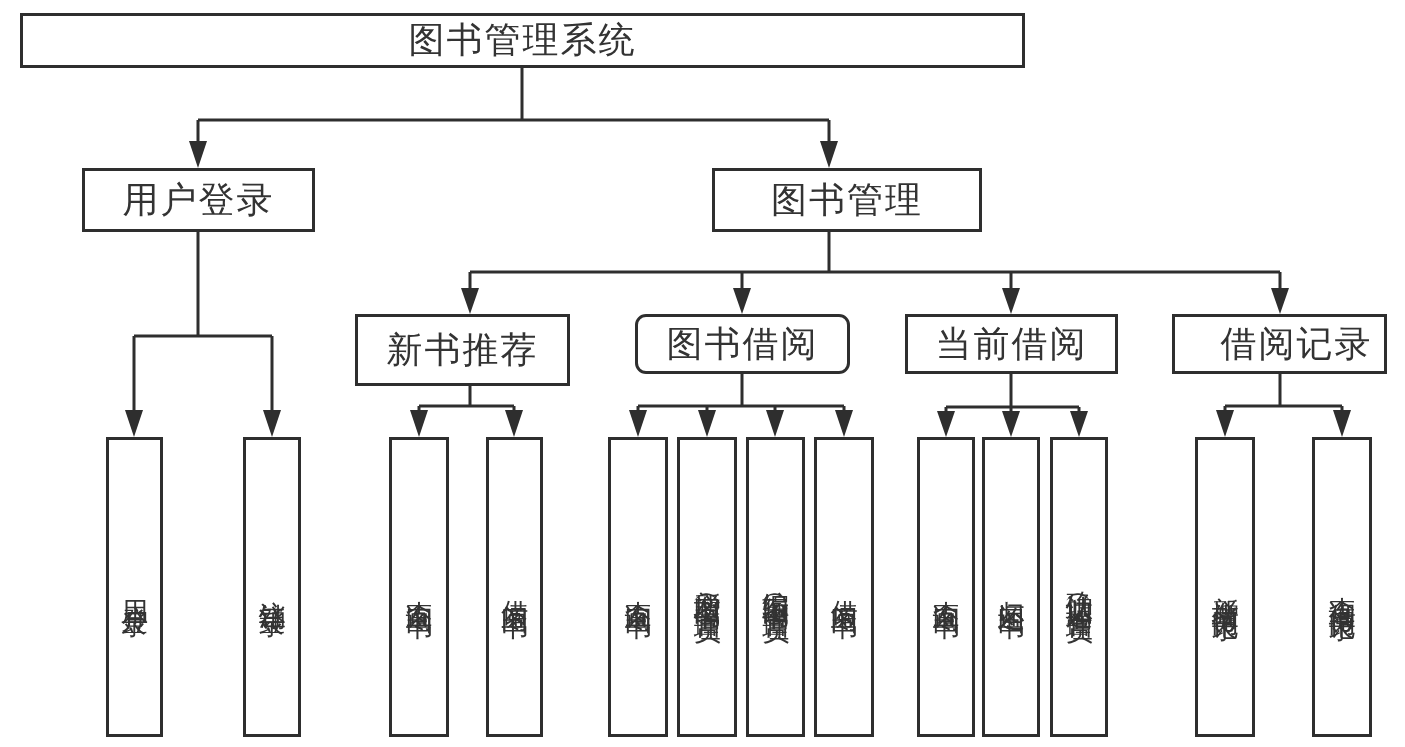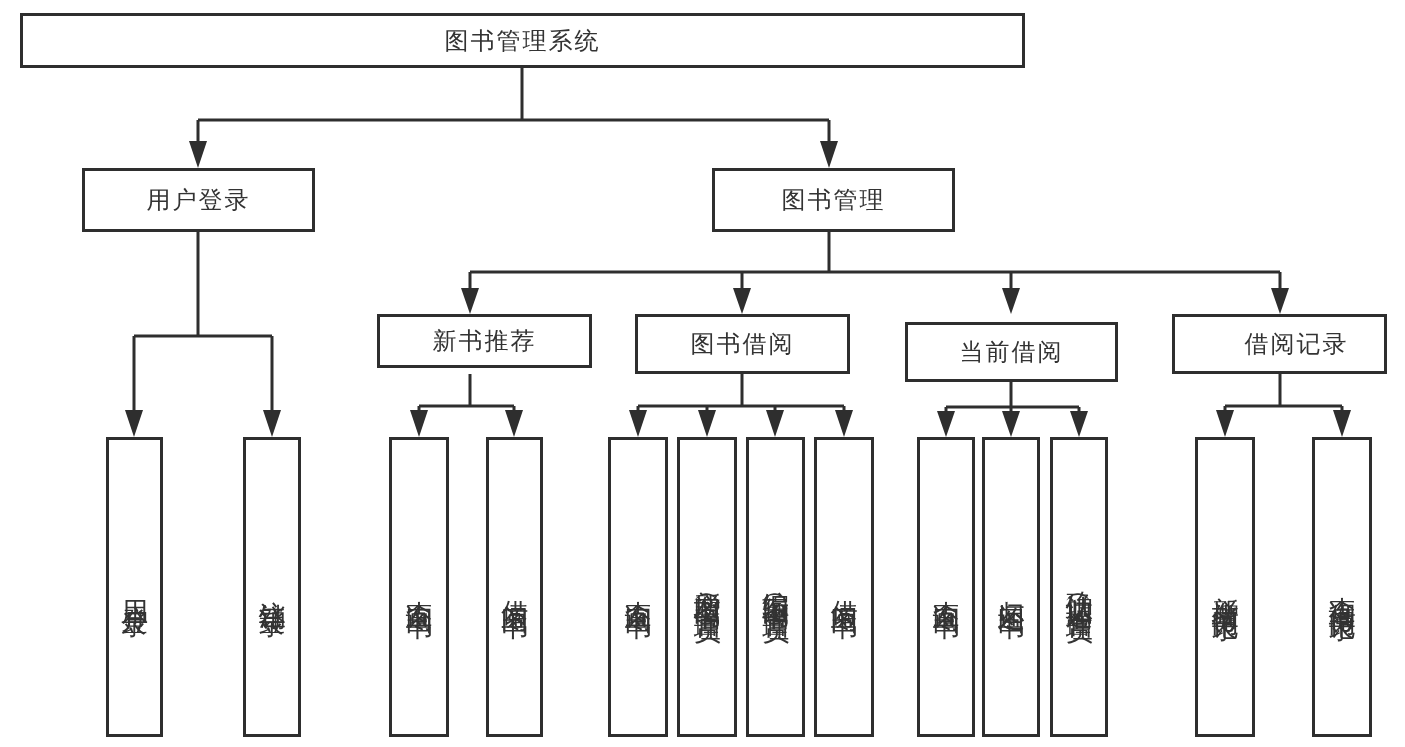--- a/index.html
+++ b/index.html
@@ -28,21 +28,21 @@
     stroke: none;
   }
   .hnode {
     position: absolute;
     border: 3px solid #2e2e2e;
     background: #ffffff;
     display: flex;
     align-items: center;
     justify-content: center;
     box-sizing: border-box;
-    font-size: 24px;
+    font-size: 36px;
     letter-spacing: 2px;
     color: #333333;
   }
   .vnode {
     position: absolute;
     top: 437px;
     height: 300px;
     border: 3px solid #2e2e2e;
     background: #ffffff;
     display: flex;
@@ -116,31 +116,31 @@
     </g>
   </svg>
 
   <div class="hnode" style="left:20px; top:13px; width:1005px; height:55px;">
     <span class="label">图书管理系统</span>
   </div>
 
   <div class="hnode" style="left:82px; top:168px; width:233px; height:64px;">
     <span class="label">用户登录</span>
   </div>
-  <div class="hnode" style="left:712px; top:168px; width:243px; height:64px;">
+  <div class="hnode" style="left:712px; top:168px; width:270px; height:64px;">
     <span class="label">图书管理</span>
   </div>
 
-  <div class="hnode" style="left:377px; top:314px; width:215px; height:54px;">
+  <div class="hnode" style="left:355px; top:314px; width:215px; height:72px;">
     <span class="label">新书推荐</span>
   </div>
-  <div class="hnode" style="left:635px; top:314px; width:215px; height:60px;">
+  <div class="hnode" style="left:635px; top:314px; width:215px; height:60px;border-radius:11px;">
     <span class="label">图书借阅</span>
   </div>
-  <div class="hnode" style="left:905px; top:314px; width:213px; height:60px;margin-top:8px;">
+  <div class="hnode" style="left:905px; top:314px; width:213px; height:60px;">
     <span class="label">当前借阅</span>
   </div>
   <div class="hnode" style="left:1172px; top:314px; width:215px; height:60px;padding-left:34px;">
     <span class="label">借阅记录</span>
   </div>
 
   <div class="vnode" style="left:106px; width:57px;">
     <span class="label">用户登录</span>
   </div>
   <div class="vnode" style="left:243px; width:58px;">

